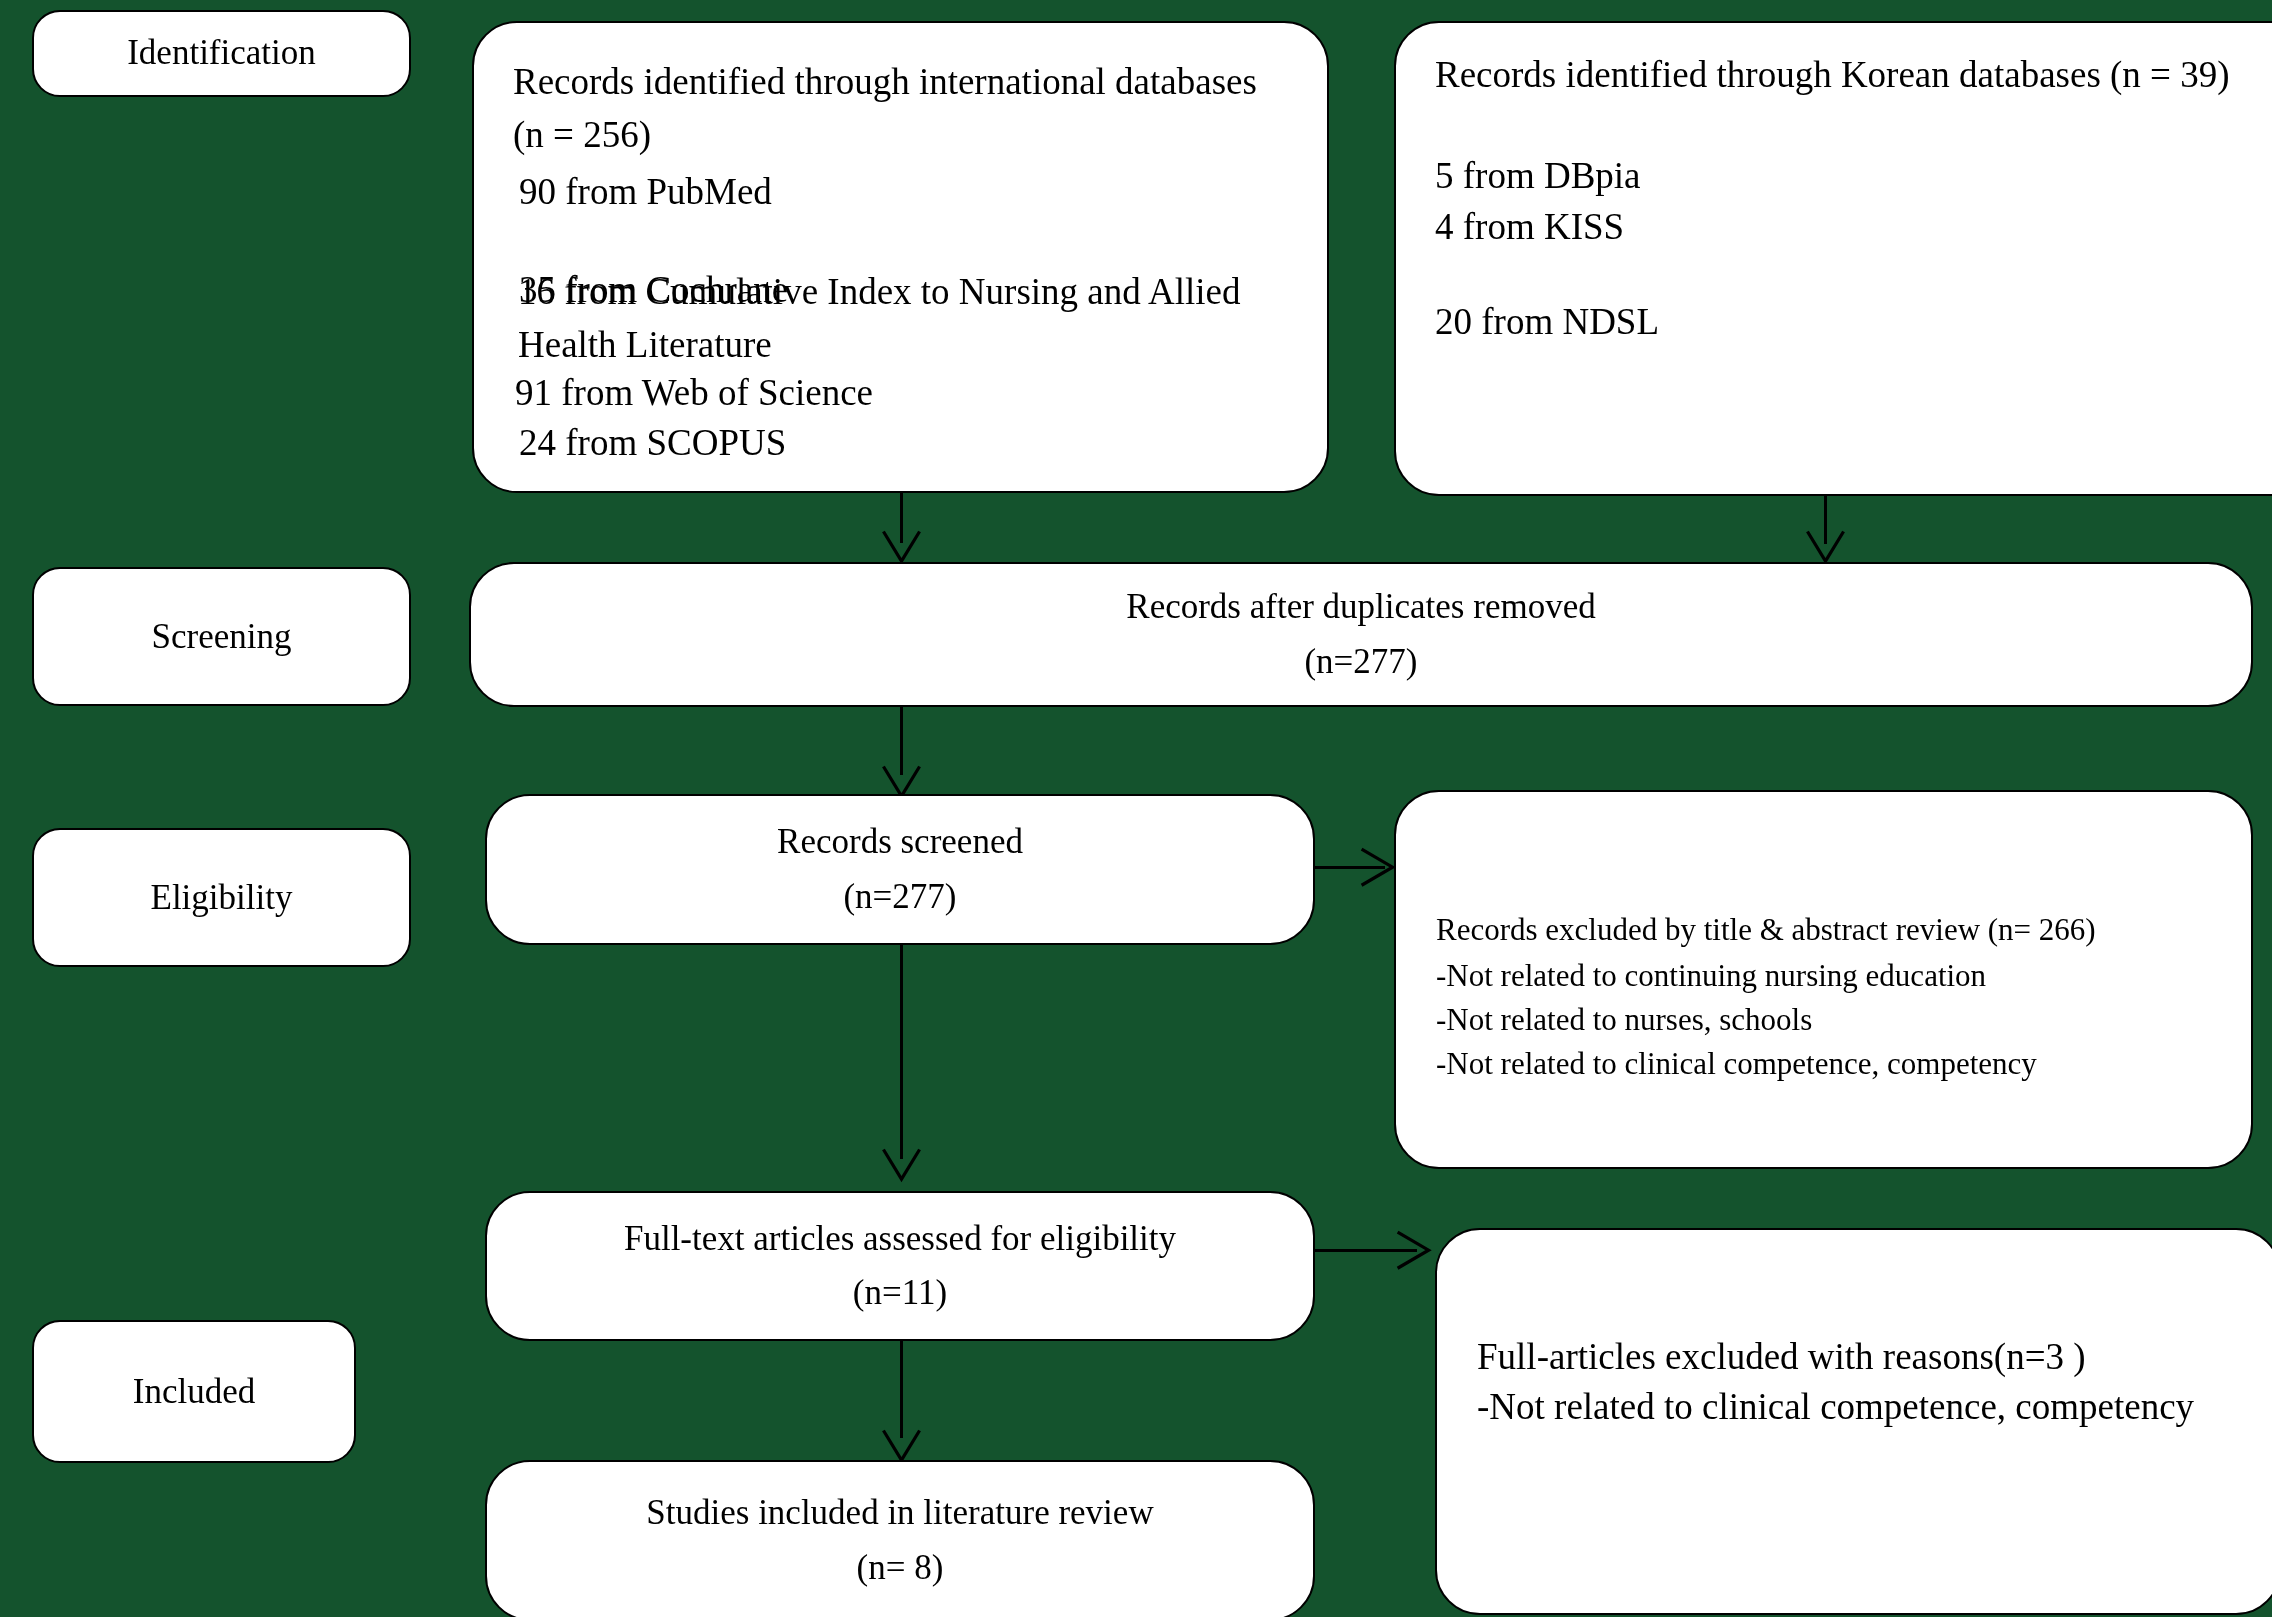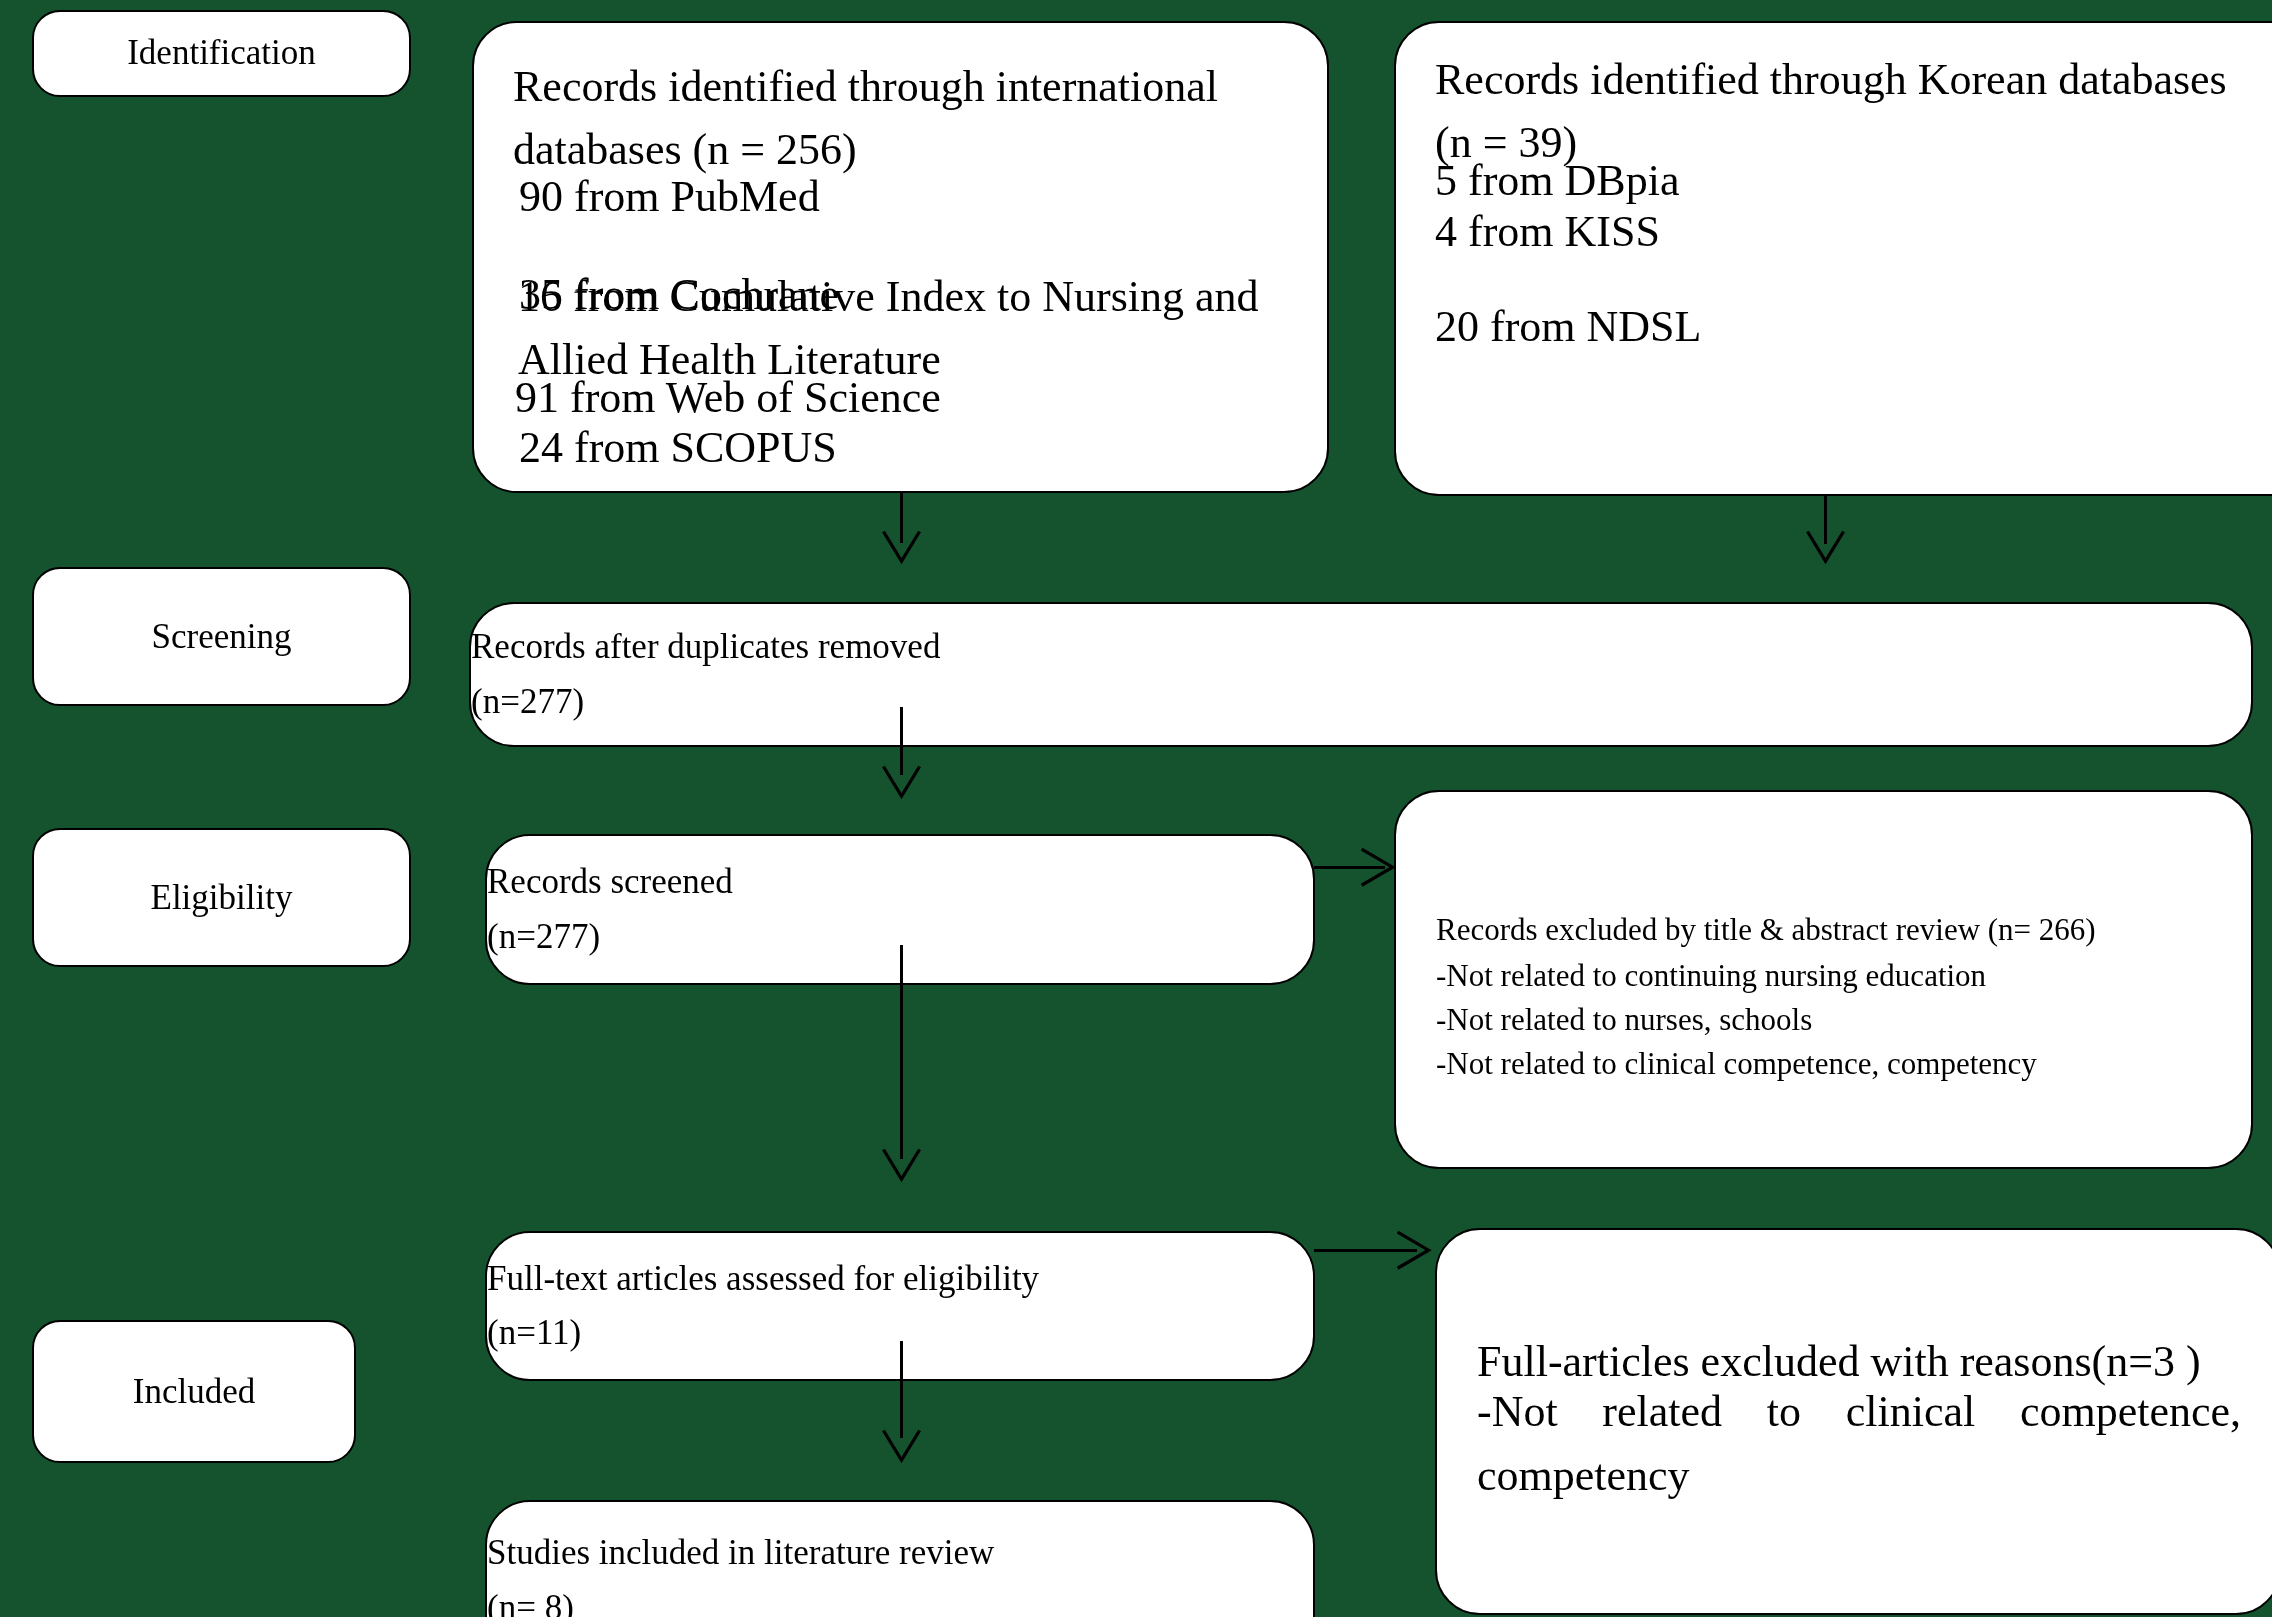--- a/index.html
+++ b/index.html
@@ -32,30 +32,29 @@
     font-size: 35px;
     line-height: 1.2;
   }
   
   .node {
     border-radius: 45px;
   }
   .node.center {
     display: flex;
     flex-direction: column;
-    align-items: flex-start;
+    align-items: center;
     justify-content: center;
     text-align: center;
     font-size: 35px;
     line-height: 1.55;
-    margin-top: 40px;
   }
   .node .txt {
     position: absolute;
-    font-size: 44px;
+    font-size: 37px;
     line-height: 1.45;
   }
   .node .txt.small {
     font-size: 31px;
     line-height: 1.42;
   }
   .node .txt.justify {
     text-align: justify;
     text-align-last: left;
   }

